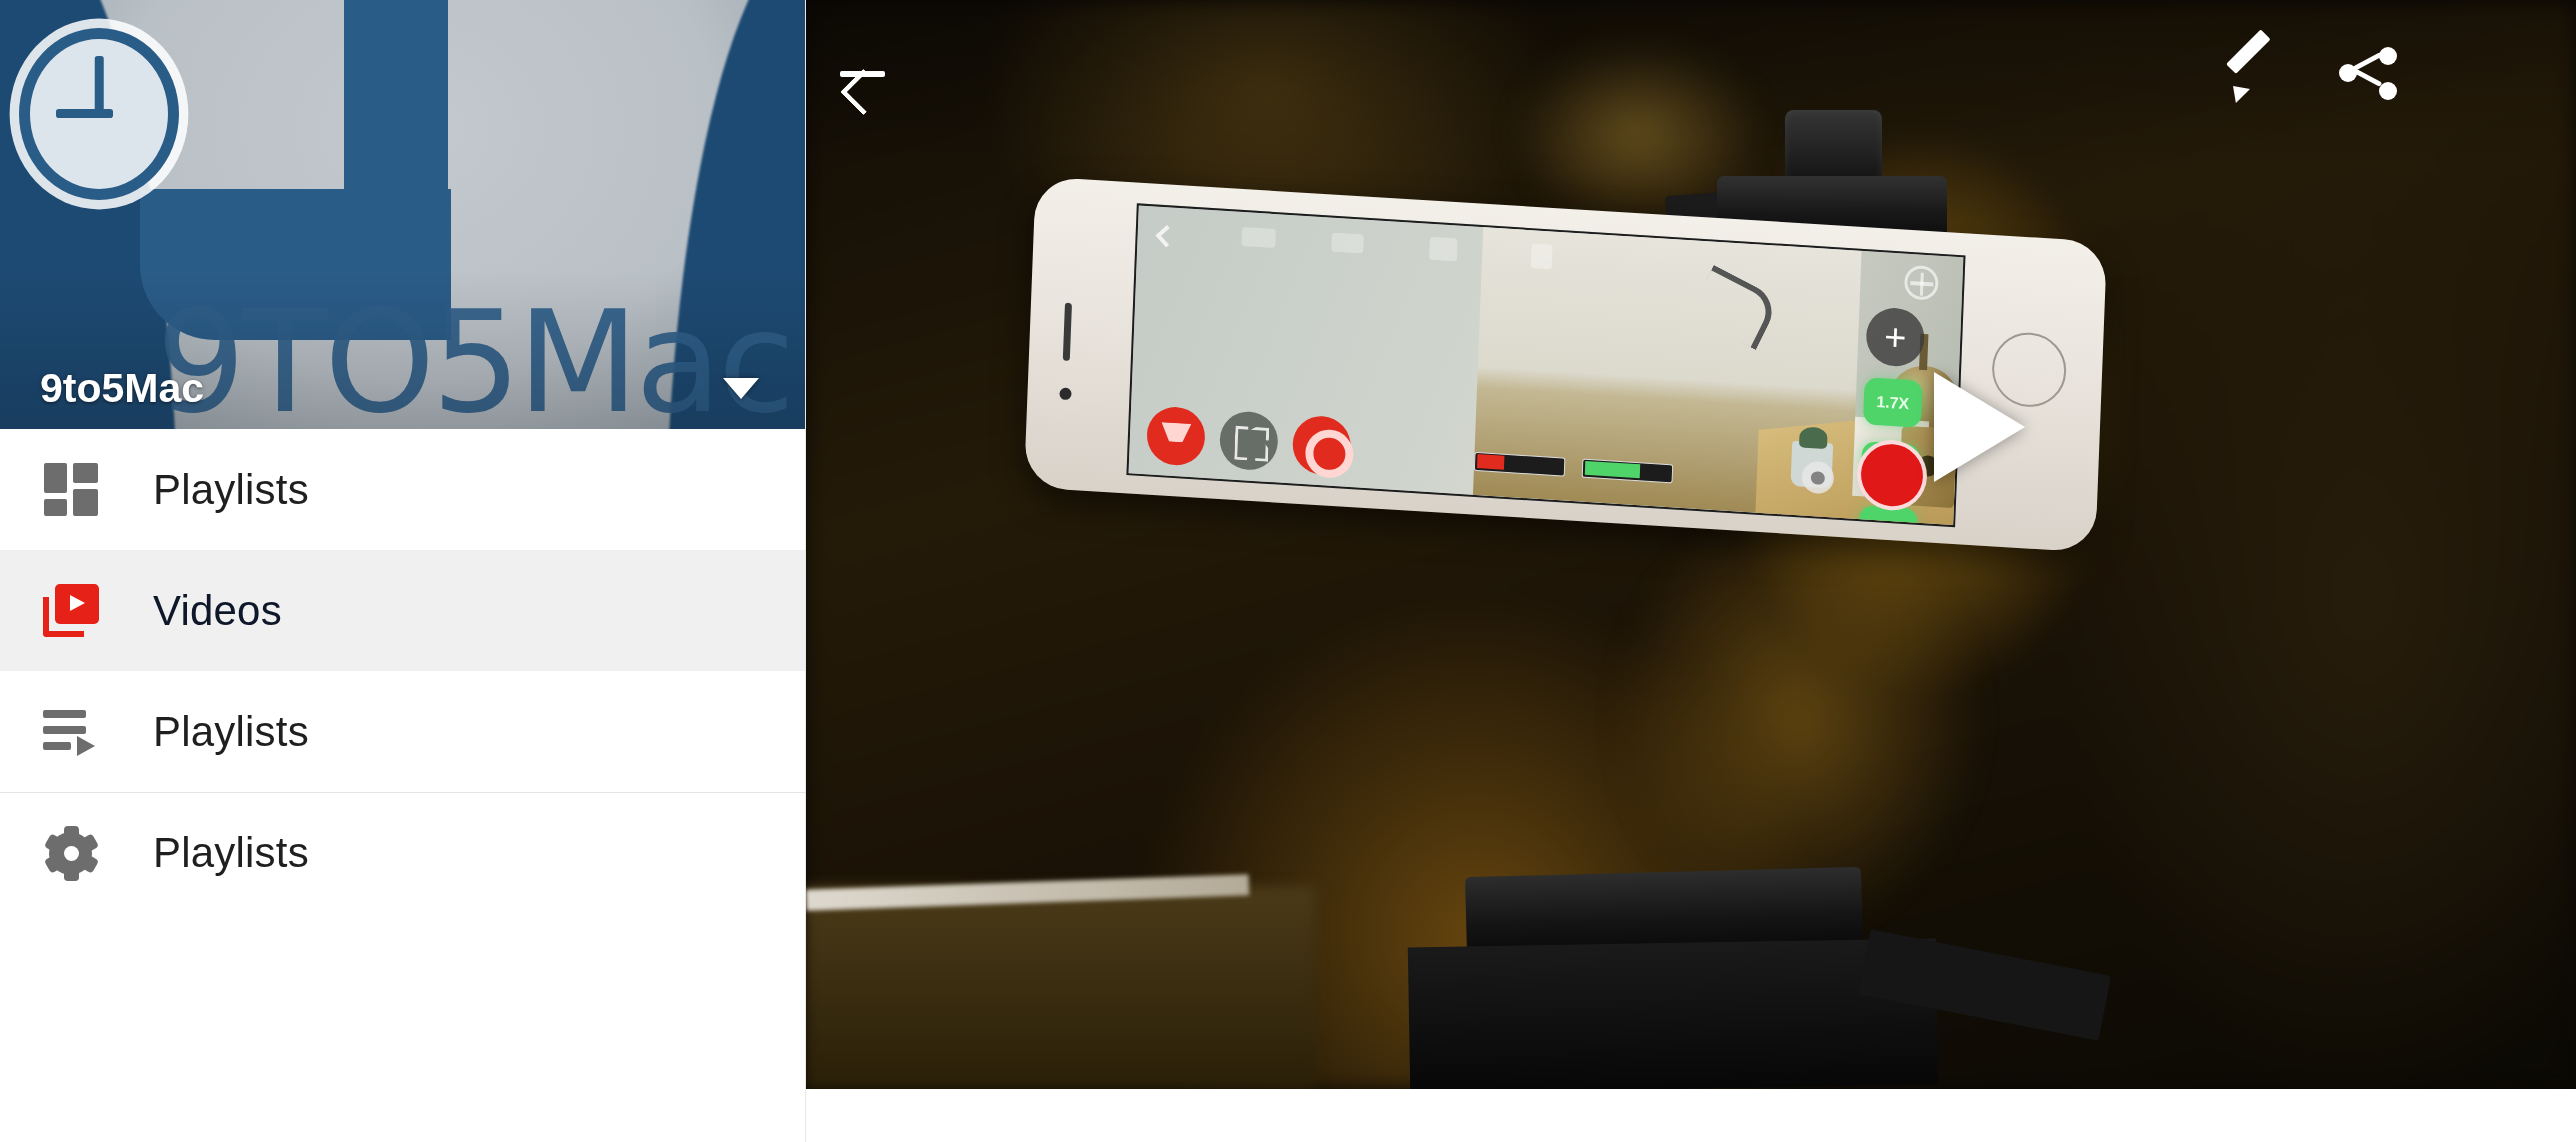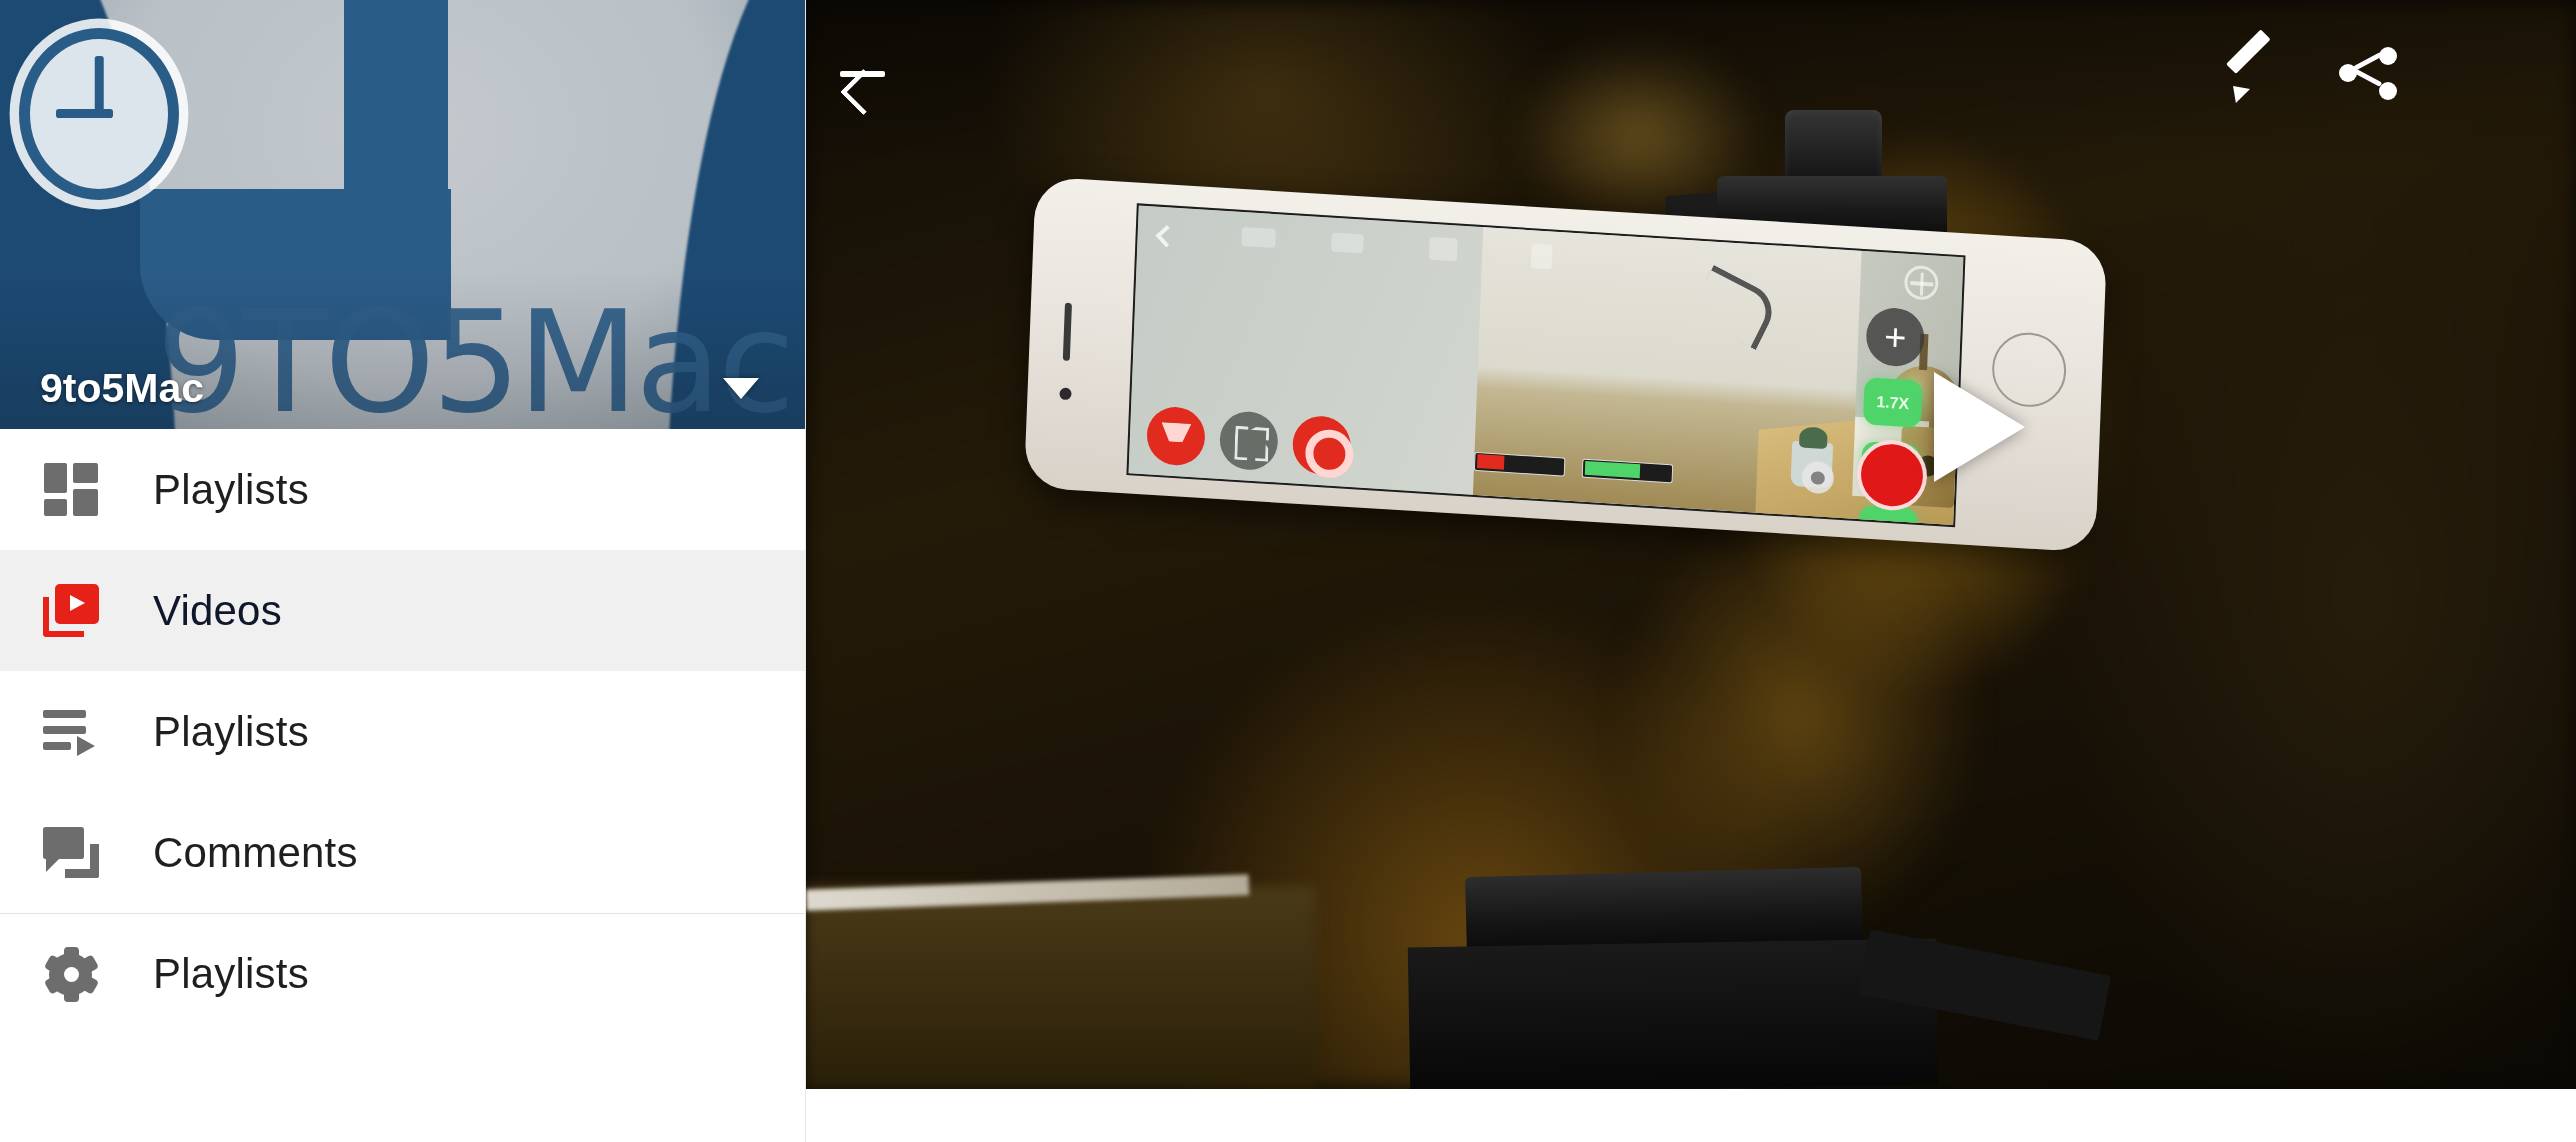--- a/index.html
+++ b/index.html
@@ -666,30 +666,20 @@
           <span class="ic-playlist">
               <i class="l1"></i>
               <i class="l2"></i>
               <i class="l3"></i>
               <span class="pl"></span>
             </span>
         </span>
         <span class="nav-label">Playlists</span>
       </div>
 
-      <div class="nav-item">
-        <span class="nav-icon">
-          <span class="ic-comments">
-              <span class="b1"></span>
-              <span class="b1tail"></span>
-              <span class="b2"></span>
-            </span>
-        </span>
-        <span class="nav-label">Comments</span>
-      </div>
 
 
       <div class="nav-divider"></div>
 
       <div class="nav-item">
         <span class="nav-icon">
           <span class="ic-gear">
               <i class="t1"></i>
               <i class="t2"></i>
               <i class="t3"></i>

